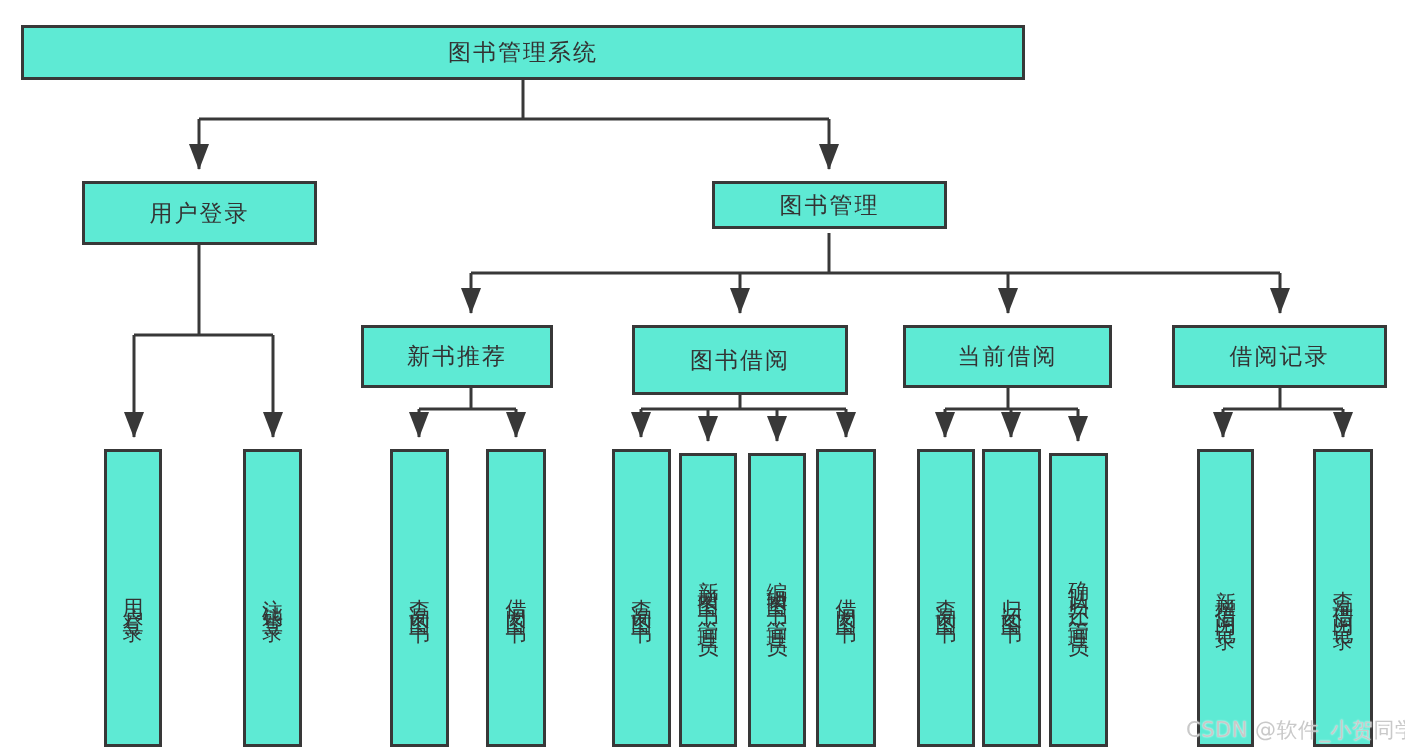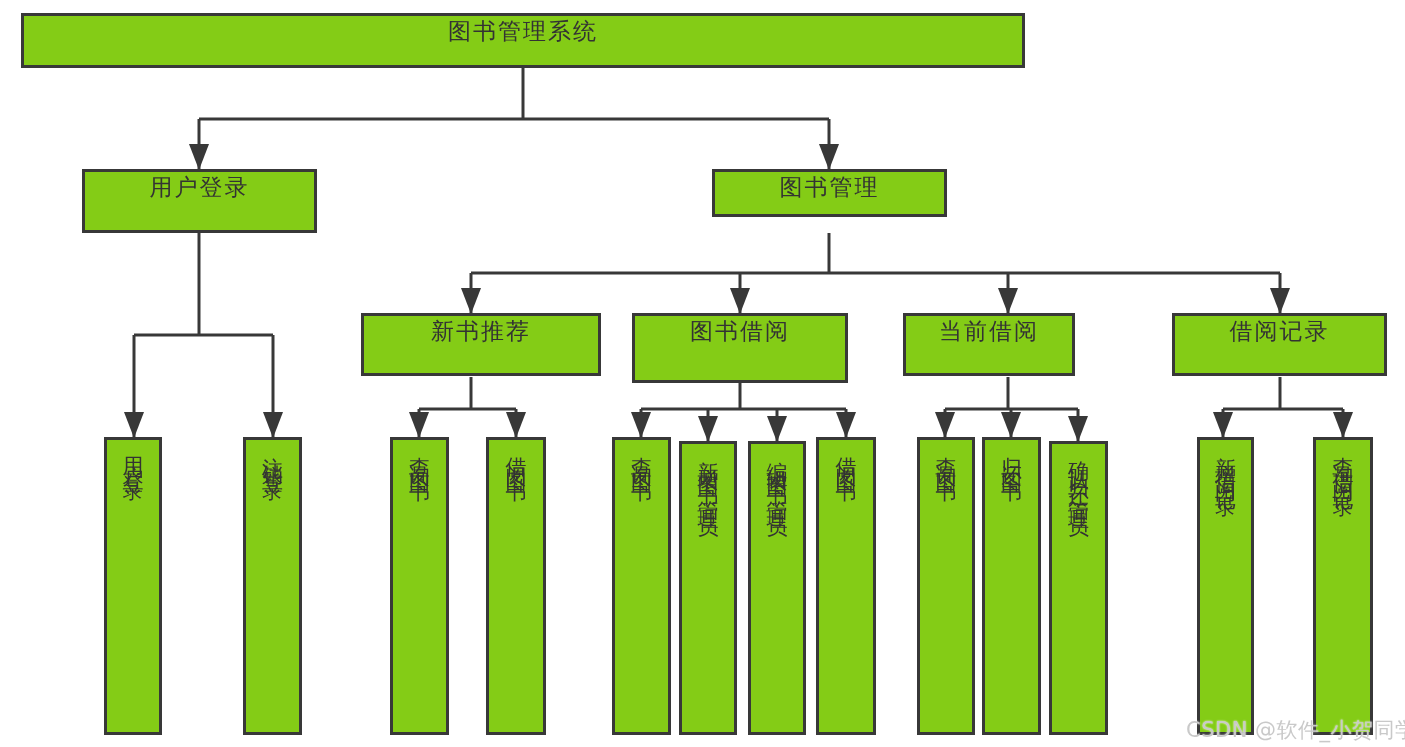--- a/index.html
+++ b/index.html
@@ -3,22 +3,22 @@
 <meta charset="utf-8">
 <style>
   html,body{margin:0;padding:0;background:#ffffff;}
   .stage{
     position:relative;width:1405px;height:747px;background:#ffffff;overflow:hidden;
     font-family:"DejaVu Sans","Liberation Sans",sans-serif;
   }
   svg.wires{position:absolute;left:0;top:0;width:1405px;height:747px;}
   .wire{stroke:#383838;stroke-width:3;fill:none;}
   .node{
-    position:absolute;box-sizing:border-box;background:#84cc16;
-    border:3px solid #383838;display:flex;justify-content:center;
+    position:absolute;box-sizing:border-box;background:#5eead4;
+    border:3px solid #383838;display:flex;align-items:center;justify-content:center;margin-top:12px;
   }
   .hbox .lbl{font-size:23px;color:#333333;letter-spacing:2px;white-space:nowrap;}
   .vbox .lbl{
     writing-mode:vertical-rl;text-orientation:mixed;
     font-size:21px;color:#333333;letter-spacing:8px;line-height:1.15;white-space:nowrap;
   }
   .watermark{
     position:absolute;left:1186px;top:716px;font-size:21px;color:#c9c9c9;
     letter-spacing:0.5px;white-space:nowrap;z-index:6;text-shadow:0 0 2px #ffffff;
   }
@@ -76,27 +76,27 @@
     <span class="lbl">图书管理系统</span>
   </div>
 
   <div class="node hbox" style="left:82px;top:169px;width:235px;height:64px">
     <span class="lbl">用户登录</span>
   </div>
   <div class="node hbox" style="left:712px;top:169px;width:235px;height:48px">
     <span class="lbl">图书管理</span>
   </div>
 
-  <div class="node hbox" style="left:361px;top:313px;width:240px;height:63px">
+  <div class="node hbox" style="left:361px;top:313px;width:192px;height:63px">
     <span class="lbl">新书推荐</span>
   </div>
   <div class="node hbox" style="left:632px;top:313px;width:216px;height:70px">
     <span class="lbl">图书借阅</span>
   </div>
-  <div class="node hbox" style="left:903px;top:313px;width:172px;height:63px">
+  <div class="node hbox" style="left:903px;top:313px;width:209px;height:63px">
     <span class="lbl">当前借阅</span>
   </div>
   <div class="node hbox" style="left:1172px;top:313px;width:215px;height:63px">
     <span class="lbl">借阅记录</span>
   </div>
 
   <div class="node vbox" style="left:104px;top:437px;width:58px;height:298px">
     <span class="lbl">用户登录</span>
   </div>
   <div class="node vbox" style="left:243px;top:437px;width:59px;height:298px">

